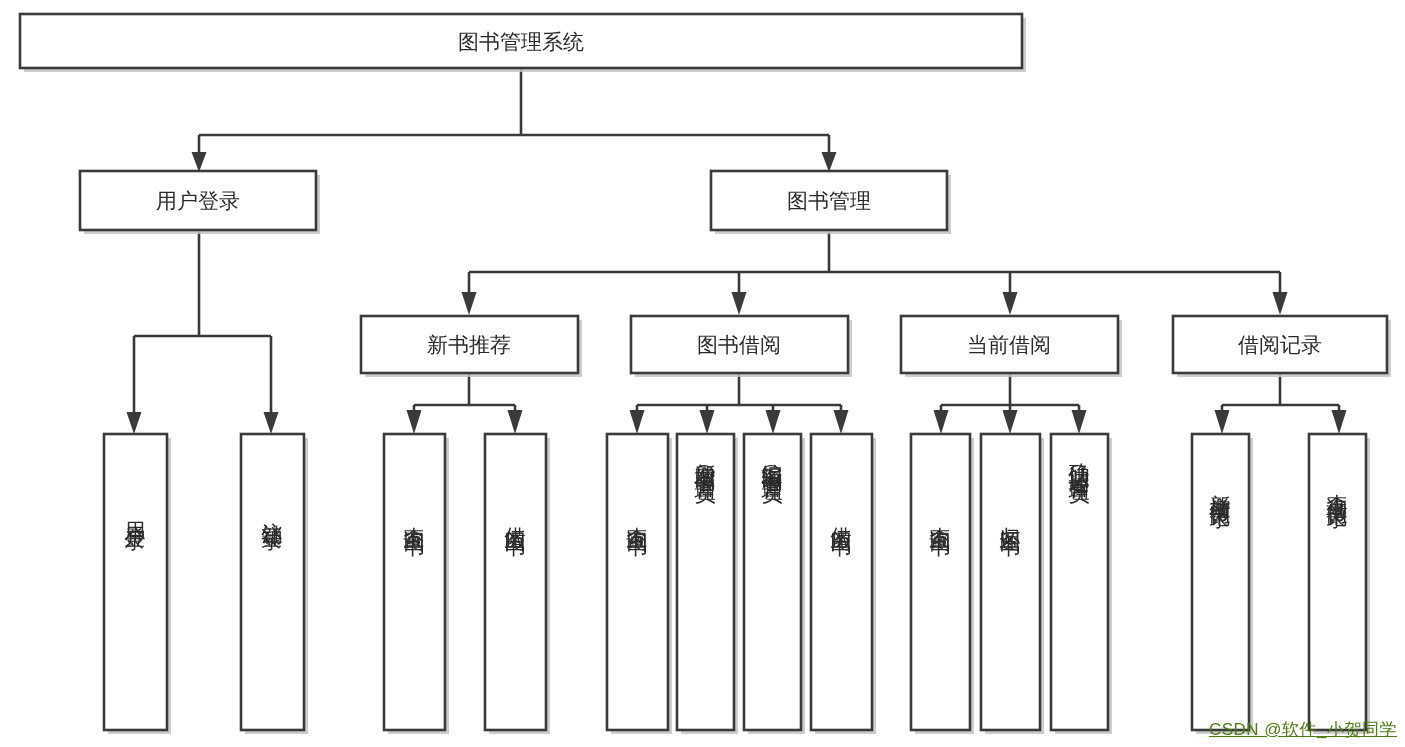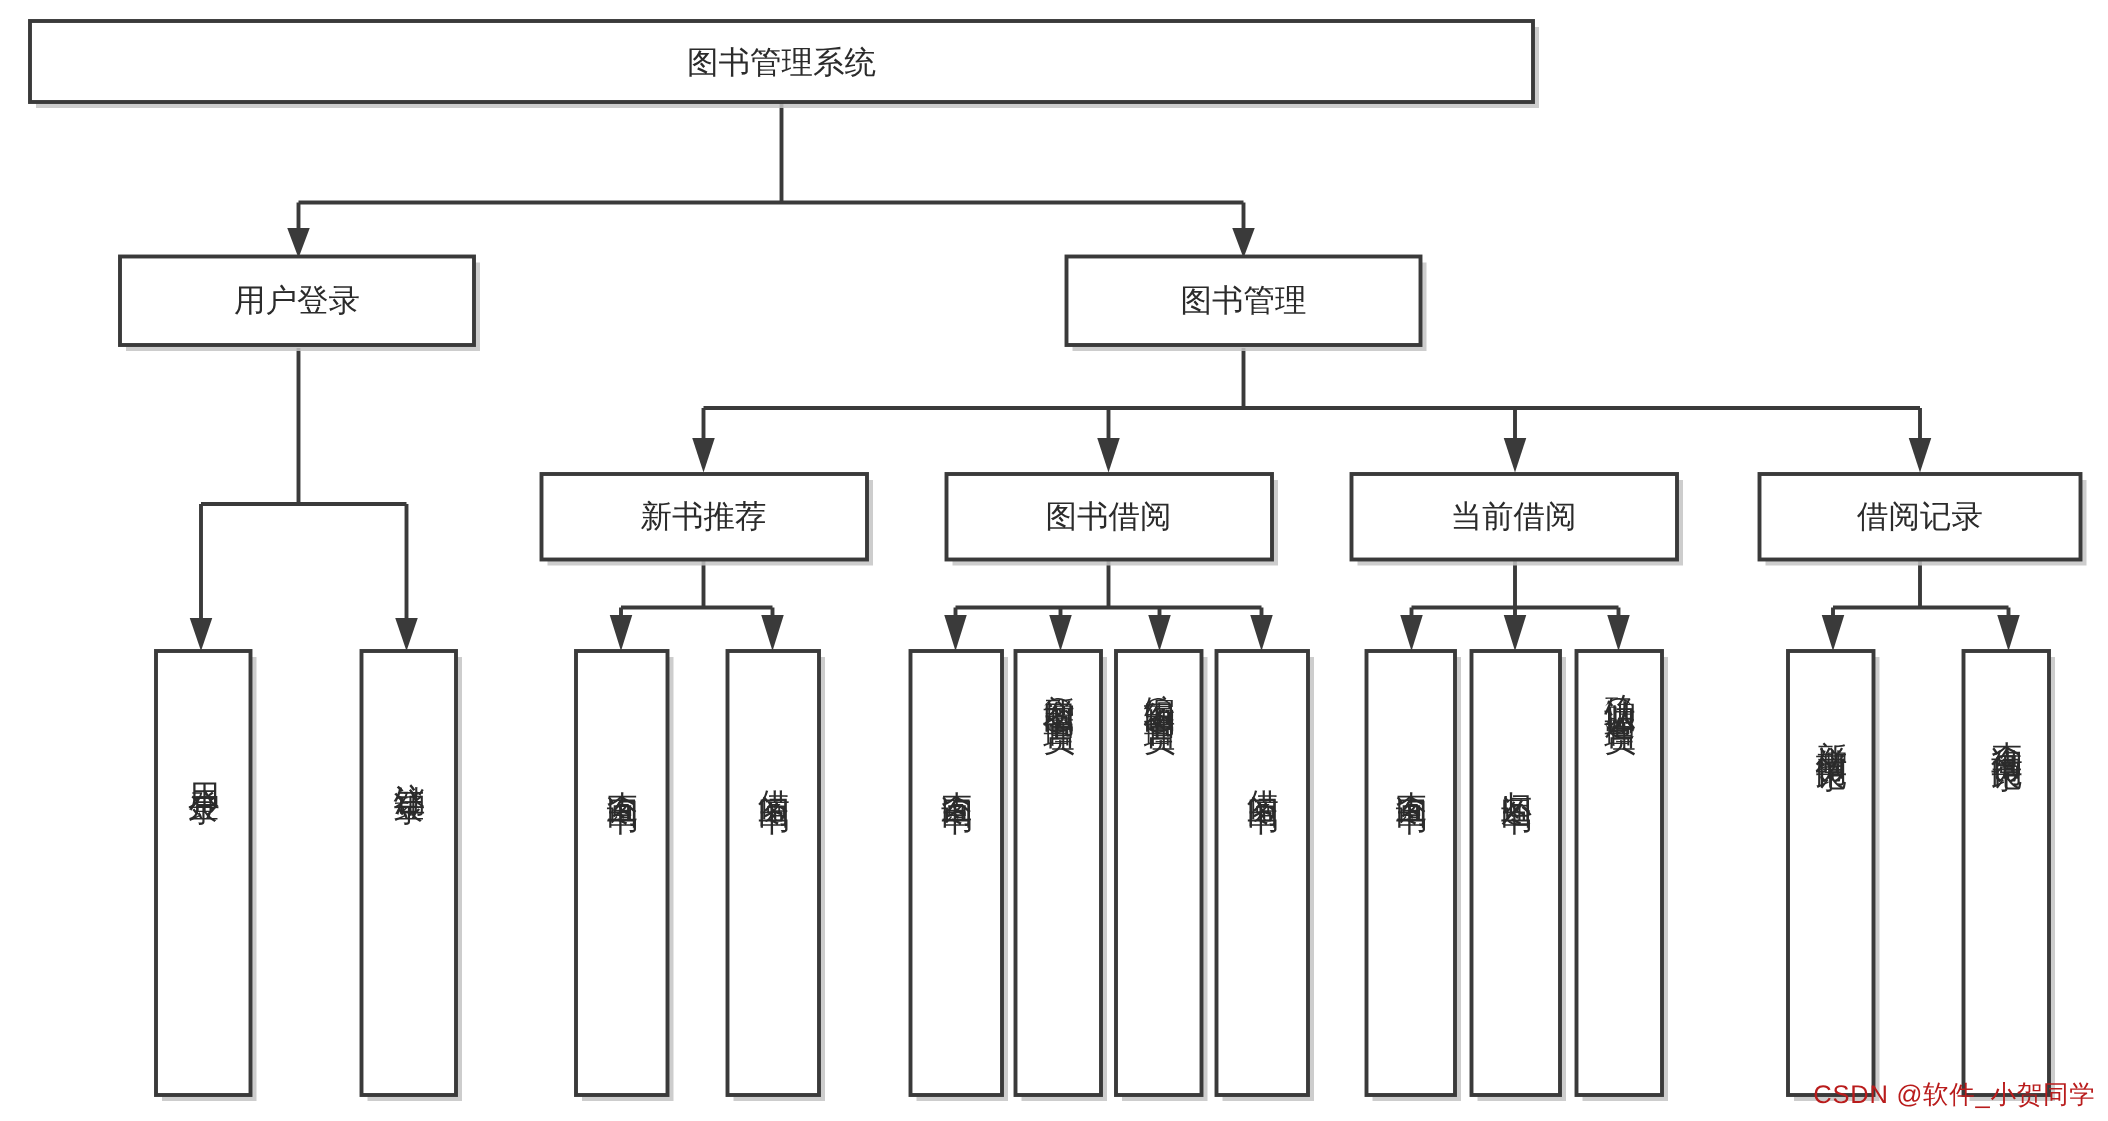--- a/index.html
+++ b/index.html
@@ -60,24 +60,25 @@
     letter-spacing: 3px;
     dominant-baseline: central;
     text-anchor: start;
   }
   .watermark-text {
     position: absolute;
     right: 8px;
     bottom: 6px;
     font-family: "Liberation Sans", "DejaVu Sans", sans-serif;
     font-size: 17px;
-    color: #b91c1c;
+    color: #4d7c0f;
     letter-spacing: 0.5px;
     white-space: nowrap;
     pointer-events: none;
+    text-decoration: underline;
   }
 </style>
 </head>
 <body>
 
 <div id="diagram-root">
 
   <svg class="diagram-canvas" viewBox="0 0 1405 747" xmlns="http://www.w3.org/2000/svg">
 
     <defs>

